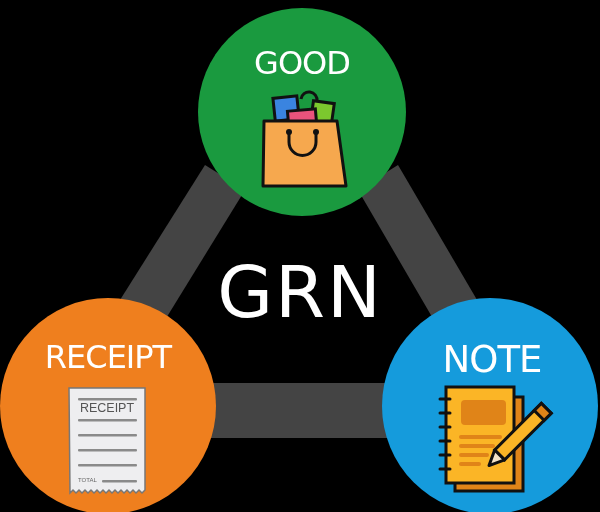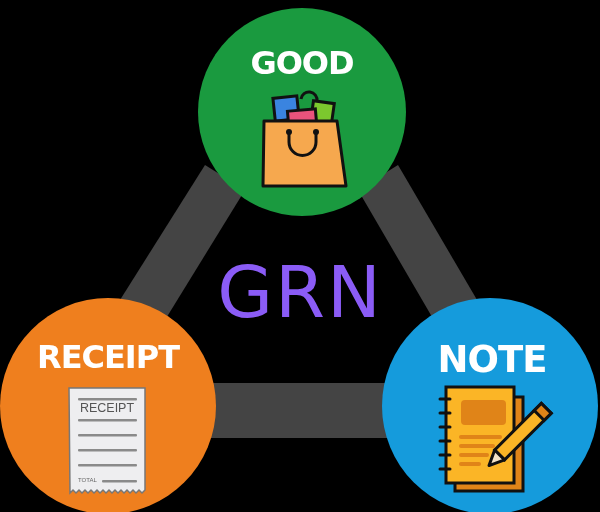--- a/index.html
+++ b/index.html
@@ -1,24 +1,24 @@
 <!DOCTYPE html>
 <html><head>
 <meta charset="utf-8">
 <style>
   html, body { margin: 0; padding: 0; background: #000; }
   body { width: 600px; height: 512px; position: relative; overflow: hidden; font-family: "DejaVu Sans", sans-serif; }
   #stage { position: absolute; left: 0; top: 0; width: 600px; height: 512px; }
   .node-label {
     position: absolute; color: #fff; font-family: "DejaVu Sans", sans-serif;
-    font-weight: bold; text-align: center; letter-spacing: -1px; white-space: nowrap;
+    font-weight: normal; text-align: center; letter-spacing: -1px; white-space: nowrap;
   }
   .center-label {
     position: absolute; left: 150px; top: 250px; width: 300px; text-align: center;
-    color: #8b5cf6; font-family: "DejaVu Sans", sans-serif; font-size: 72px; letter-spacing: 2px;
+    color: #ffffff; font-family: "DejaVu Sans", sans-serif; font-size: 72px; letter-spacing: 2px;
   }
 </style>
 </head>
 <body>
 
 <div id="stage">
   <svg width="600" height="512" viewBox="0 0 600 512" style="position:absolute;left:0;top:0;">
 
     <g>
       <polygon points="205,165 245,190 165,320 120,300" fill="#444"></polygon>

